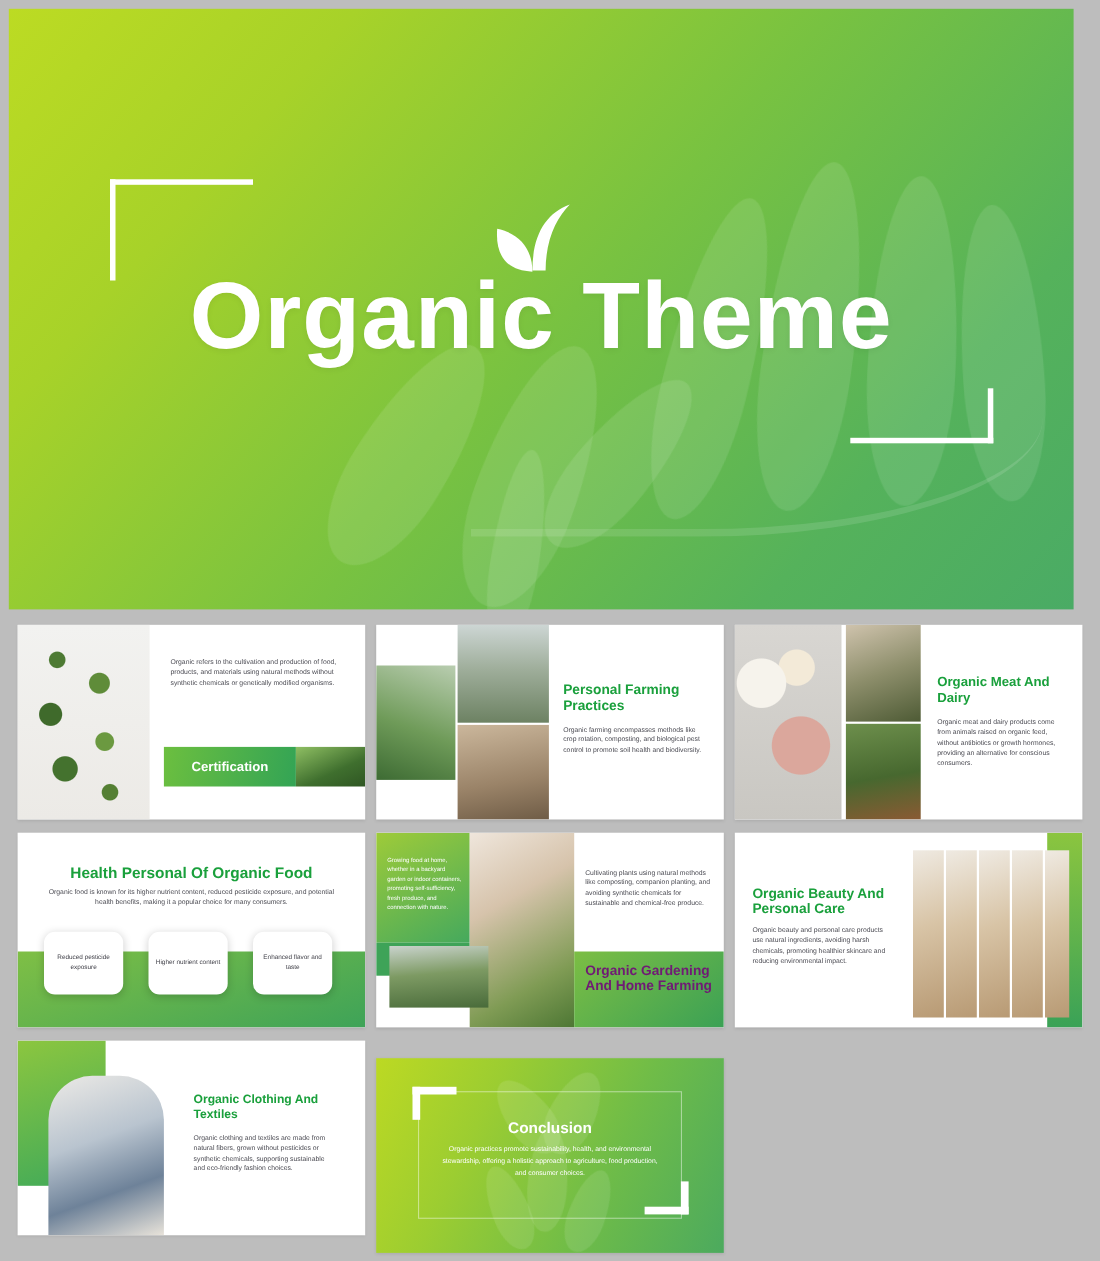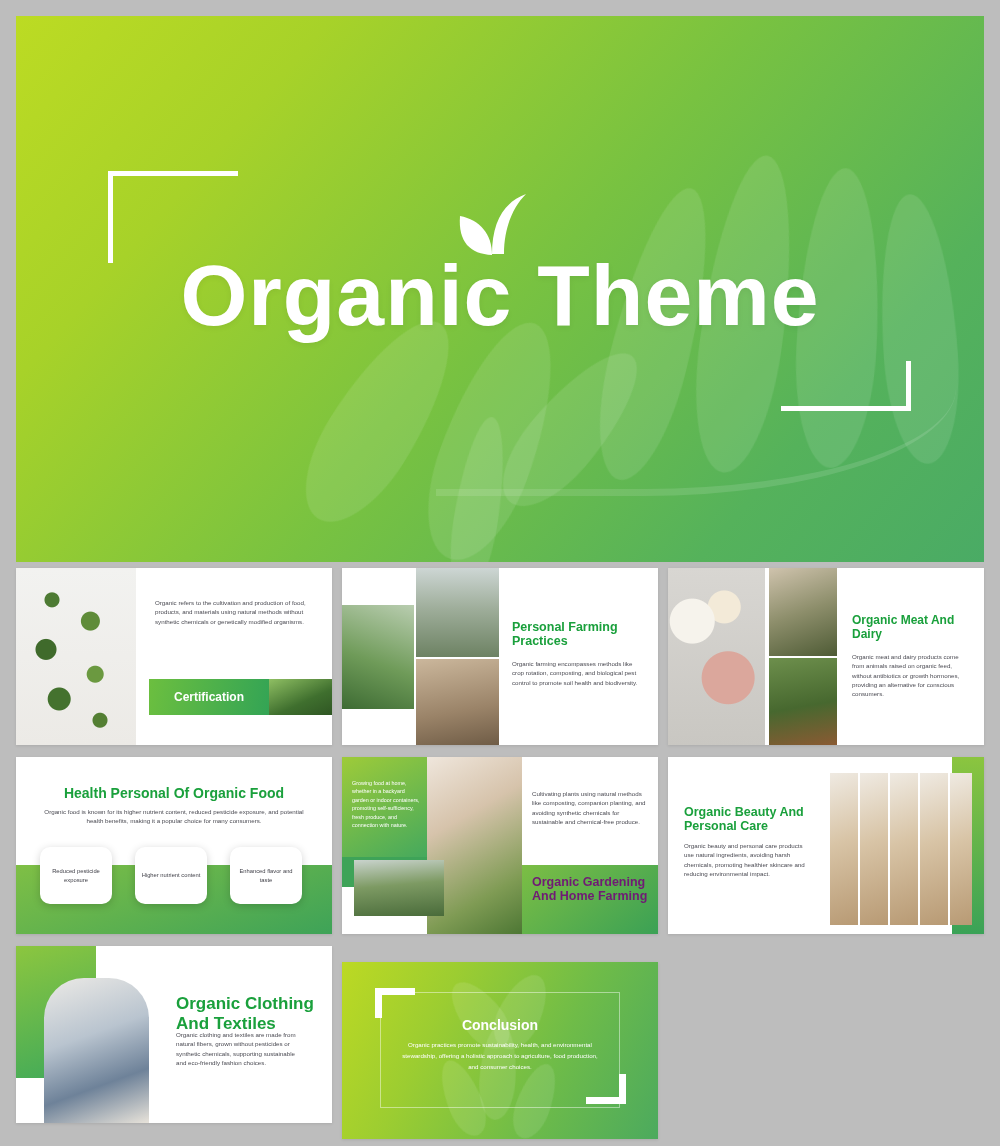--- a/index.html
+++ b/index.html
@@ -2,21 +2,21 @@
 <html><head>
 <meta charset="utf-8">
 <style>
   * { box-sizing: border-box; margin: 0; padding: 0; }
   html, body {
     width: 1000px; height: 1146px;
     background: #bdbdbd;
     font-family: "Liberation Sans", sans-serif;
     overflow: hidden;
   }
-  .page { position: relative; width: 1000px; height: 908px; padding: 16px; }
+  .page { position: relative; width: 1000px; height: 908px; padding: 8px; }
 
   
   .hero {
     position: relative; width: 968px; height: 546px;
     background: linear-gradient(131deg, #bcdb23 0%, #a7d229 22%, #78c241 52%, #55b25b 80%, #4aab65 100%);
     overflow: hidden;
   }
   .hero-leaves { position: absolute; inset: 0; overflow: hidden; pointer-events: none; }
   .bigleaf {
     position: absolute; background: rgba(255,255,255,0.10);
@@ -187,21 +187,21 @@
       <div class="photo ph-spa" style="left:162px;top:16px;width:28px;height:152px;"></div>
       <div class="photo ph-spa" style="left:192px;top:16px;width:28px;height:152px;"></div>
       <div class="photo ph-spa" style="left:222px;top:16px;width:28px;height:152px;"></div>
       <div class="photo ph-spa" style="left:252px;top:16px;width:28px;height:152px;"></div>
       <div class="photo ph-spa" style="left:282px;top:16px;width:22px;height:152px;"></div>
     </div>
 
     <div class="slide">
       <div class="grad-band-v" style="left:0;top:0;width:80px;height:132px;background:linear-gradient(160deg,#8cc63f,#3ea95a);"></div>
       <div class="photo ph-bags" style="left:28px;top:32px;width:105px;height:145px;border-radius:40px 40px 0 0;"></div>
-      <div class="h-title" style="position:absolute;left:160px;top:48px;width:140px;font-size:17px;">Organic Clothing And Textiles</div>
+      <div class="h-title" style="position:absolute;left:160px;top:48px;width:140px;font-size:11px;">Organic Clothing And Textiles</div>
       <div class="body-txt" style="position:absolute;left:160px;top:84px;width:120px;font-size:6.2px;">Organic clothing and textiles are made from natural fibers, grown without pesticides or synthetic chemicals, supporting sustainable and eco-friendly fashion choices.</div>
     </div>
 
     <div class="slide" style="background:linear-gradient(115deg,#bcd923 0%,#9ccd31 30%,#6fbc48 65%,#4caa5e 100%);margin-top:16px;">
       <div class="hero-leaves">
         <div class="bigleaf" style="left:118px;top:14px;width:40px;height:78px;transform:rotate(-38deg);"></div>
         <div class="bigleaf" style="left:158px;top:10px;width:42px;height:80px;transform:rotate(26deg);"></div>
         <div class="bigleaf" style="left:138px;top:62px;width:36px;height:96px;transform:rotate(4deg);"></div>
         <div class="bigleaf" style="left:104px;top:96px;width:34px;height:80px;transform:rotate(-22deg);"></div>
         <div class="bigleaf" style="left:176px;top:100px;width:34px;height:78px;transform:rotate(20deg);"></div>

